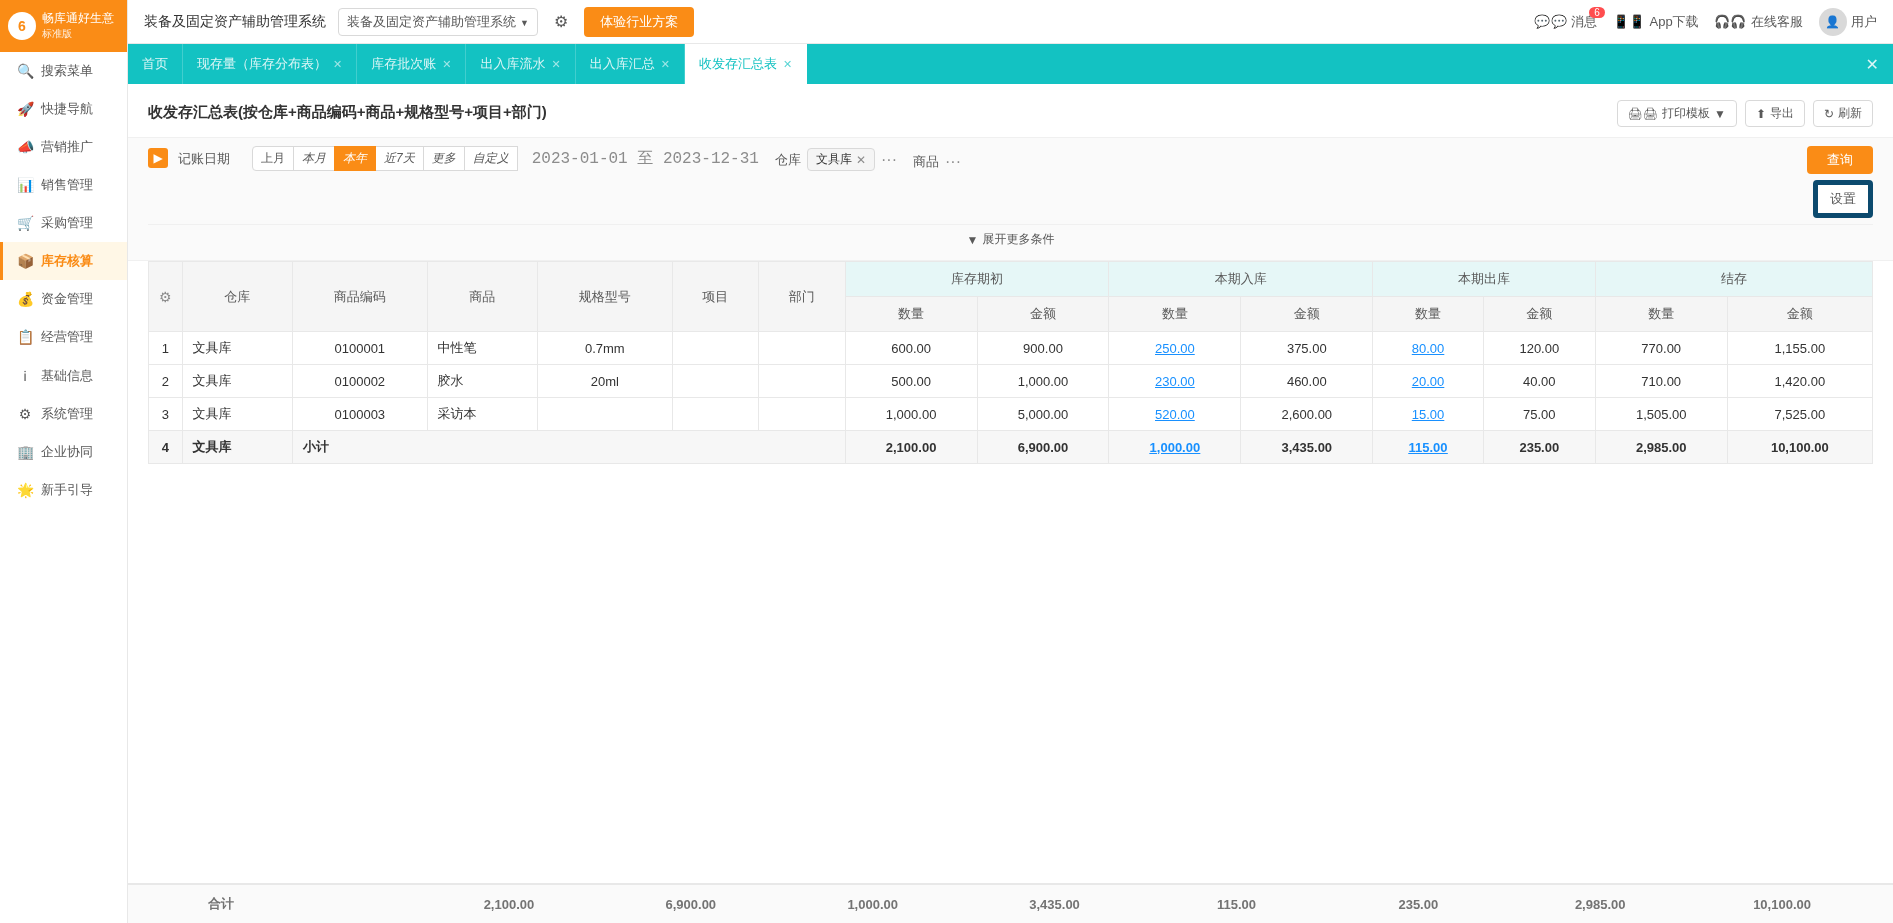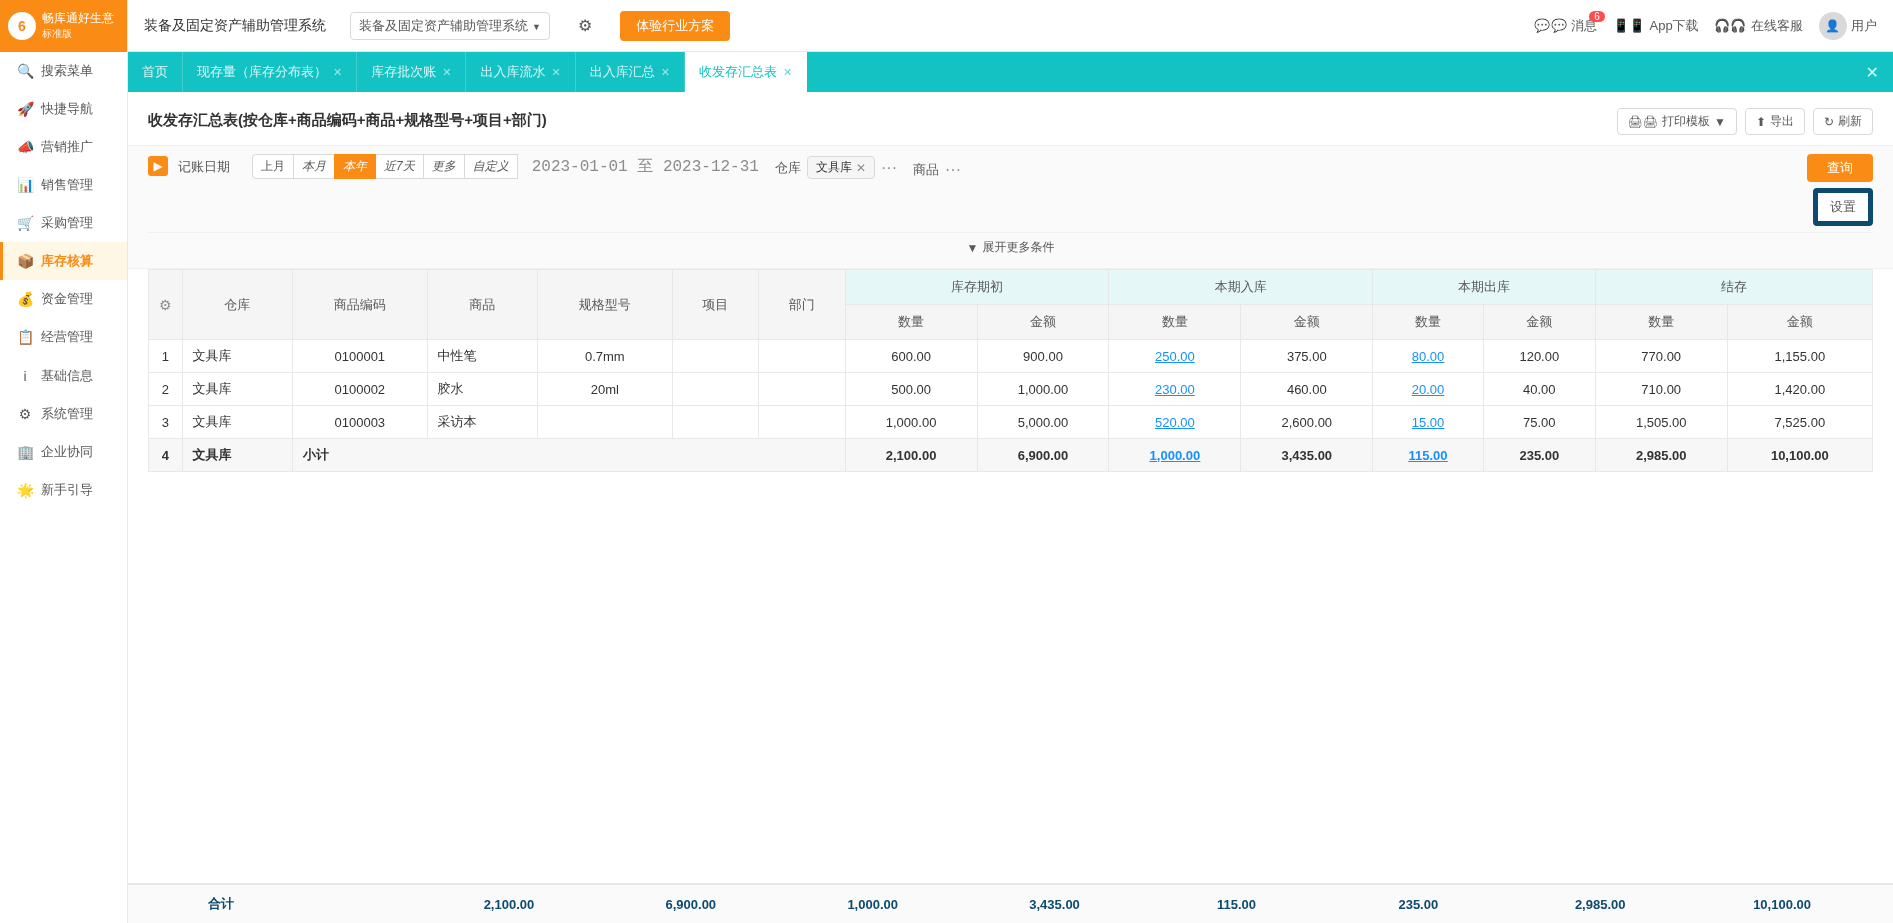--- a/index.html
+++ b/index.html
@@ -13,21 +13,21 @@
     .sidebar-logo-sub { font-size: 10px; color: rgba(255,255,255,0.85); }
     .sidebar-item { display: flex; align-items: center; padding: 10px 14px; cursor: pointer; color: #595959; gap: 8px; border-left: 3px solid transparent; }
     .sidebar-item.active { background: #fff7e6; color: #fa8c16; border-left: 3px solid #fa8c16; font-weight: 600; }
     .sidebar-item-icon { font-size: 14px; width: 16px; text-align: center; }
     .sidebar-item-label { font-size: 13px; }
 
     
     .main { flex: 1; display: flex; flex-direction: column; overflow: hidden; }
 
     
-    .topbar { height: 52px; background: #fff; border-bottom: 1px solid #e8e8e8; display: flex; align-items: center; padding: 16px 16px; gap: 24px; flex-shrink: 0; }
+    .topbar { height: 44px; background: #fff; border-bottom: 1px solid #e8e8e8; display: flex; align-items: center; padding: 16px 16px; gap: 12px; flex-shrink: 0; }
     .topbar-system-name { color: #333; font-size: 14px; font-weight: 500; }
     .topbar-dropdown { display: flex; align-items: center; gap: 4px; border: 1px solid #d9d9d9; border-radius: 4px; padding: 4px 8px; cursor: pointer; color: #595959; font-size: 13px; }
     .topbar-gear { font-size: 16px; color: #595959; cursor: pointer; padding: 4px; }
     .topbar-experience-btn { background: #fa8c16; color: #fff; border: none; border-radius: 4px; padding: 6px 16px; cursor: pointer; font-size: 13px; font-weight: 500; }
     .topbar-right { margin-left: auto; display: flex; align-items: center; gap: 16px; color: #595959; font-size: 13px; }
     .topbar-right-item { display: flex; align-items: center; gap: 4px; cursor: pointer; position: relative; }
     .badge { background: #ff4d4f; color: #fff; border-radius: 10px; font-size: 10px; padding: 0 4px; min-width: 16px; text-align: center; position: absolute; top: -6px; right: -8px; }
     .topbar-avatar { width: 28px; height: 28px; background: #d9d9d9; border-radius: 50%; display: flex; align-items: center; justify-content: center; font-size: 12px; color: #666; }
     .topbar-username { color: #595959; }
 
@@ -81,21 +81,21 @@
     tbody tr.subtotal-row { background: #f7f7f7; font-weight: bold; }
     tbody td { padding: 7px 10px; border: 1px solid #e8e8e8; text-align: center; white-space: nowrap; }
     tbody td.text-left { text-align: left; }
     tbody td.link { color: #1890ff; cursor: pointer; text-decoration: underline; }
     .settings-gear { color: #8c8c8c; cursor: pointer; font-size: 14px; }
 
     
     .table-footer { height: 40px; background: #fafafa; border-top: 2px solid #e8e8e8; display: flex; align-items: center; padding: 0 20px; flex-shrink: 0; }
     .footer-label { color: #333; font-weight: 600; padding-right: 20px; }
     .footer-cells { display: flex; flex: 1; }
-    .footer-cell { text-align: center; flex: 1; font-weight: 600; color: #0c4a6e; font-size: 13px; padding: 0 10px; }
+    .footer-cell { text-align: center; flex: 1; font-weight: 600; color: #737373; font-size: 13px; padding: 0 10px; }
 
     
     .th-group { background: #e6f7f7; }
     .icon-msg::before { content: "💬"; font-size: 13px; }
     .icon-app::before { content: "📱"; font-size: 13px; }
     .icon-service::before { content: "🎧"; font-size: 13px; }
     .icon-print::before { content: "🖨"; font-size: 12px; }
     .icon-down::before { content: "▼"; font-size: 9px; }
   </style>
 </head>

